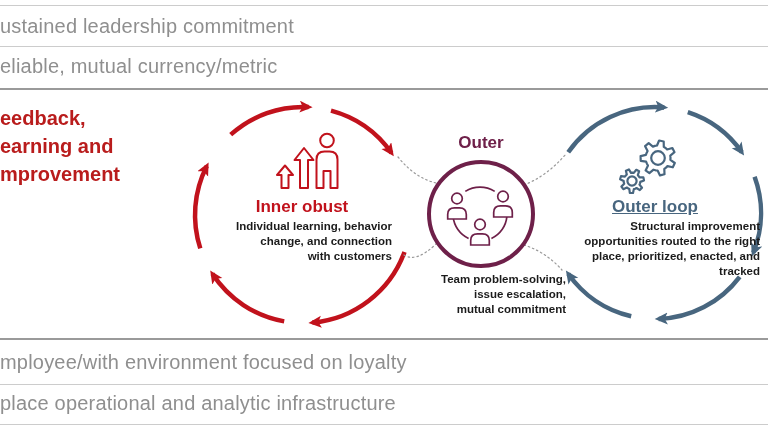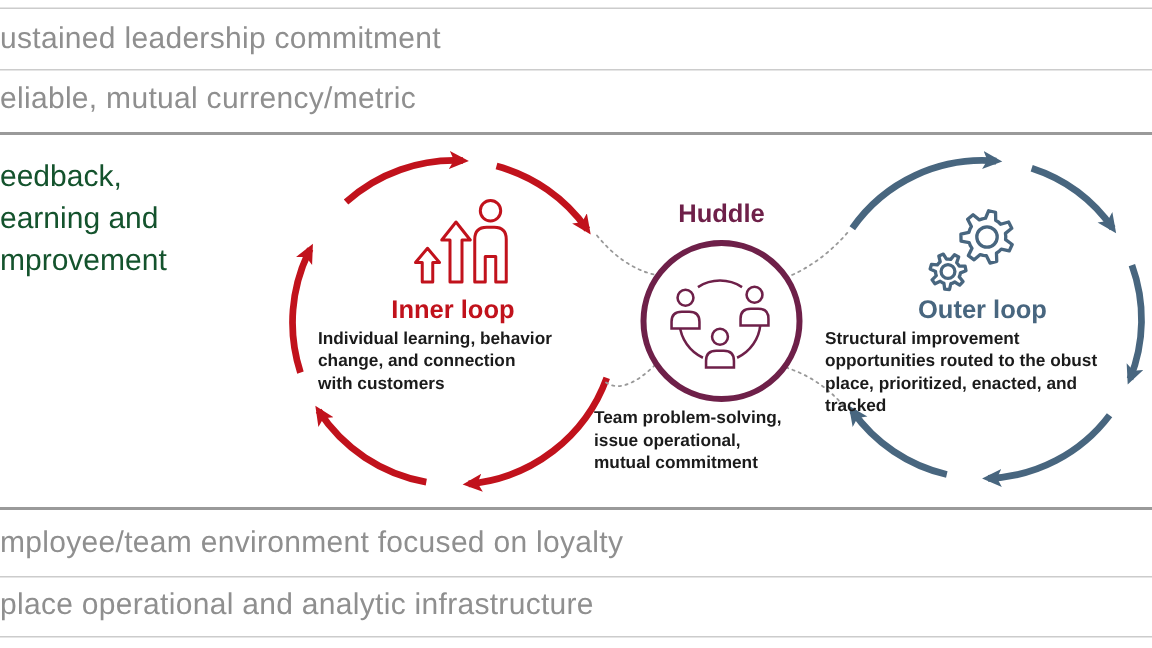--- a/index.html
+++ b/index.html
@@ -2,44 +2,44 @@
 <html><head>
 <meta charset="utf-8">
 <style>
   html,body{margin:0;padding:0;background:#fff;}
   #slide{position:relative;width:768px;height:432px;background:#fff;overflow:hidden;
          font-family:"Liberation Sans","DejaVu Sans",sans-serif;}
   .abs{position:absolute;}
   .rule{left:0;right:0;height:0;border-top:1px solid #cccccc;}
   .rule.dark{border-top:2.5px solid #9a9a9a;}
   .bar-label{left:0;color:#8f8f8f;font-size:20px;white-space:nowrap;letter-spacing:.2px;}
-  .left-heading{left:0;top:104px;color:#14532d;font-size:20px;font-weight:normal;
+  .left-heading{left:0;top:104px;color:#b91c1c;font-size:20px;font-weight:bold;
                 line-height:28px;white-space:pre;}
   .loop-title{font-size:17px;font-weight:bold;text-align:center;white-space:nowrap;}
-  .loop-desc{font-size:11.5px;font-weight:bold;color:#1b1b1b;text-align:left;
+  .loop-desc{font-size:11.5px;font-weight:bold;color:#1b1b1b;text-align:right;
              line-height:15px;white-space:pre;}
-  .red{color:#c1121c;}  .slate{color:#48667f;}  .plum{color:#6e2049;}
+  .red{color:#c1121c;}  .slate{color:#48667f;text-decoration:underline;}  .plum{color:#6e2049;}
   svg{position:absolute;left:0;top:0;}
 </style>
 </head>
 <body>
 
 <div id="slide">
 
   <div class="abs rule" style="top:5px"></div>
   <div class="abs rule" style="top:46px"></div>
   <div class="abs rule dark" style="top:88px"></div>
   <div class="abs rule dark" style="top:338px"></div>
   <div class="abs rule" style="top:384px"></div>
   <div class="abs rule" style="top:424px"></div>
 
   <div class="abs bar-label" style="top:15px">ustained leadership commitment</div>
   <div class="abs bar-label" style="top:55px">eliable, mutual currency/metric</div>
 
-  <div class="abs bar-label" style="top:351px">mployee/team environment focused on loyalty</div>
+  <div class="abs bar-label" style="top:351px">mployee/with environment focused on loyalty</div>
   <div class="abs bar-label" style="top:392px">place operational and analytic infrastructure</div>
 
   <div class="abs left-heading">eedback,
 earning and
 mprovement</div>
 
   <svg width="768" height="432" viewBox="0 0 768 432">
     <defs>
       <marker id="arrR" markerUnits="userSpaceOnUse" markerWidth="16" markerHeight="14" refX="9" refY="6" orient="auto">
         <path d="M0,0 L13,6 L0,12 L3,6 Z" fill="#c1121c"></path>
@@ -101,29 +101,29 @@
         <path id="gear-big" d="M-1.0,-12.5L1.1,-17.5L5.7,-16.5L5.8,-11.1L7.6,-10.0L9.1,-8.5L14.4,-10.0L16.5,-5.8L12.3,-2.4L12.5,-0.3L12.4,1.8L16.8,5.0L14.8,9.3L9.5,8.1L8.0,9.6L6.3,10.8L6.5,16.2L2.0,17.4L-0.4,12.5L-2.5,12.3L-4.5,11.7L-8.6,15.2L-12.4,12.4L-10.0,7.5L-11.1,5.7L-11.9,3.7L-17.3,2.8L-17.4,-1.9L-12.1,-3.1L-11.4,-5.1L-10.4,-7.0L-12.9,-11.8L-9.3,-14.8L-5.1,-11.4L-3.1,-12.1Z"></path>
         <circle cx="0" cy="0" r="6.8"></circle>
       </g>
       <g transform="translate(632,181)">
         <path id="gear-small" d="M1.8,-8.1L4.3,-11.2L7.1,-9.7L5.8,-5.9L6.7,-4.8L7.5,-3.6L11.4,-3.6L12.0,-0.5L8.3,0.9L8.0,2.3L7.5,3.6L10.0,6.7L7.8,9.1L4.5,7.0L3.2,7.7L1.9,8.1L1.0,12.0L-2.2,11.8L-2.7,7.9L-4.0,7.3L-5.2,6.5L-8.7,8.2L-10.6,5.6L-7.8,2.8L-8.2,1.4L-8.3,0.0L-11.9,-1.7L-11.0,-4.8L-7.1,-4.4L-6.2,-5.5L-5.2,-6.5L-6.1,-10.3L-3.1,-11.6L-1.0,-8.2L0.4,-8.3Z"></path>
         <circle cx="0" cy="0" r="4.6"></circle>
       </g>
     </g>
   </svg>
 
-  <div class="abs loop-title red" style="left:212px;top:197px;width:180px">Inner loop</div>
+  <div class="abs loop-title red" style="left:212px;top:197px;width:180px">Inner obust</div>
   <div class="abs loop-desc" style="left:212px;top:219px;width:180px">Individual learning, behavior
 change, and connection
 with customers</div>
 
-  <div class="abs loop-title plum" style="left:421px;top:133px;width:120px">Huddle</div>
+  <div class="abs loop-title plum" style="left:421px;top:133px;width:120px">Outer</div>
   <div class="abs loop-desc" style="left:396px;top:272px;width:170px">Team problem-solving,
-issue operational,
+issue escalation,
 mutual commitment</div>
 
   <div class="abs loop-title slate" style="left:565px;top:197px;width:180px">Outer loop</div>
   <div class="abs loop-desc" style="left:550px;top:219px;width:210px">Structural improvement
-opportunities routed to the obust
+opportunities routed to the right
 place, prioritized, enacted, and
 tracked</div>
 
 </div>
 
 </body></html>

